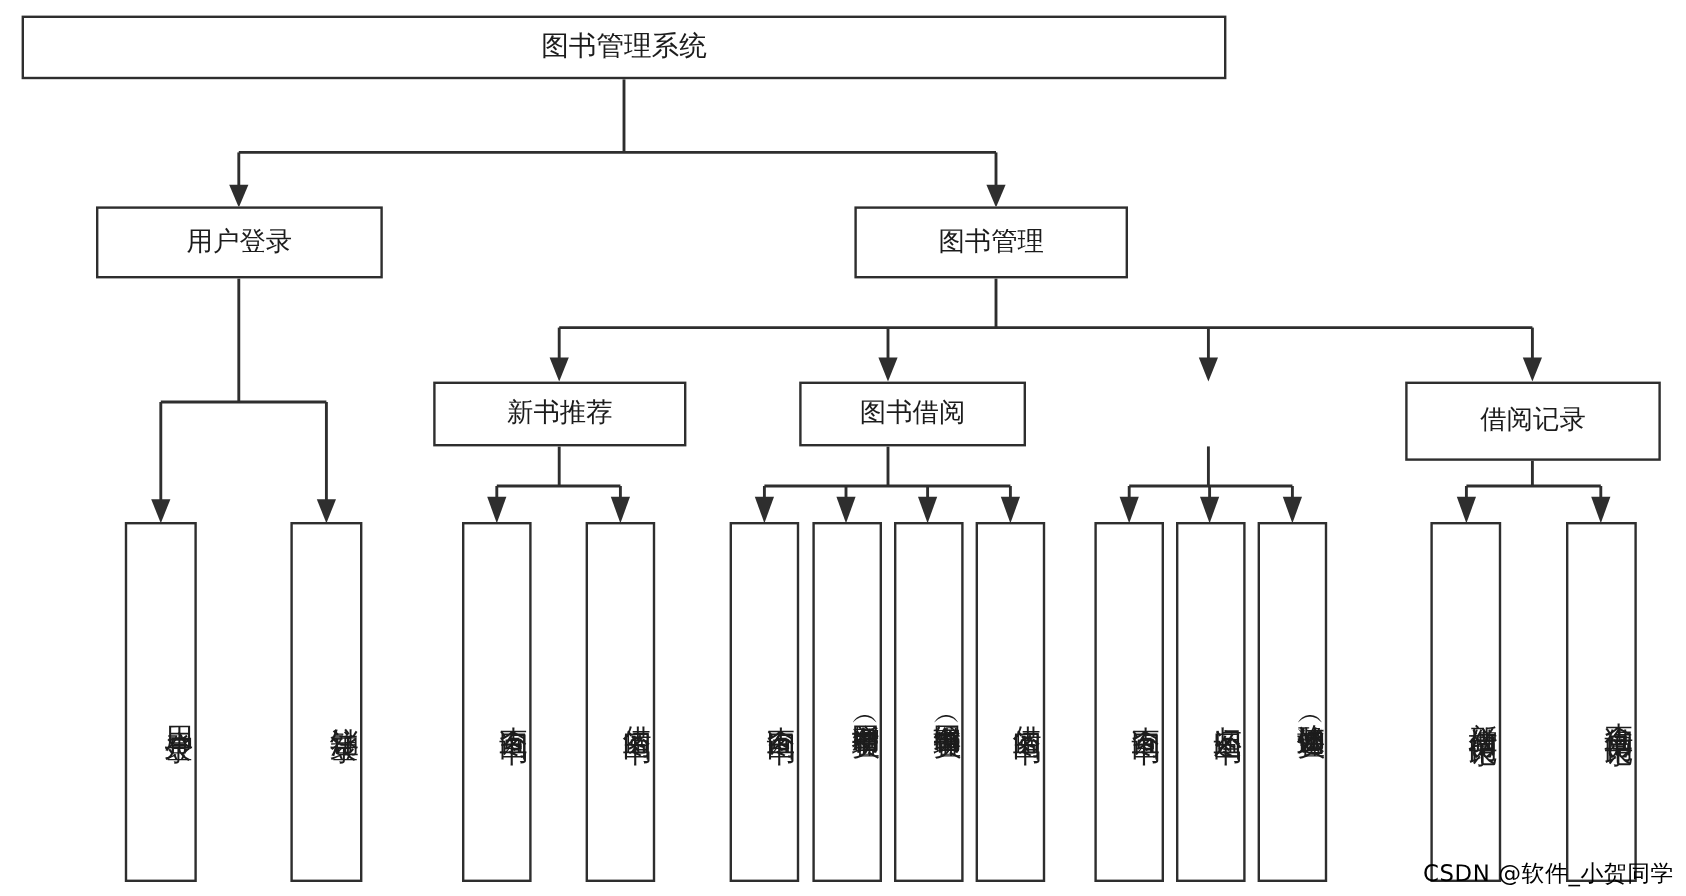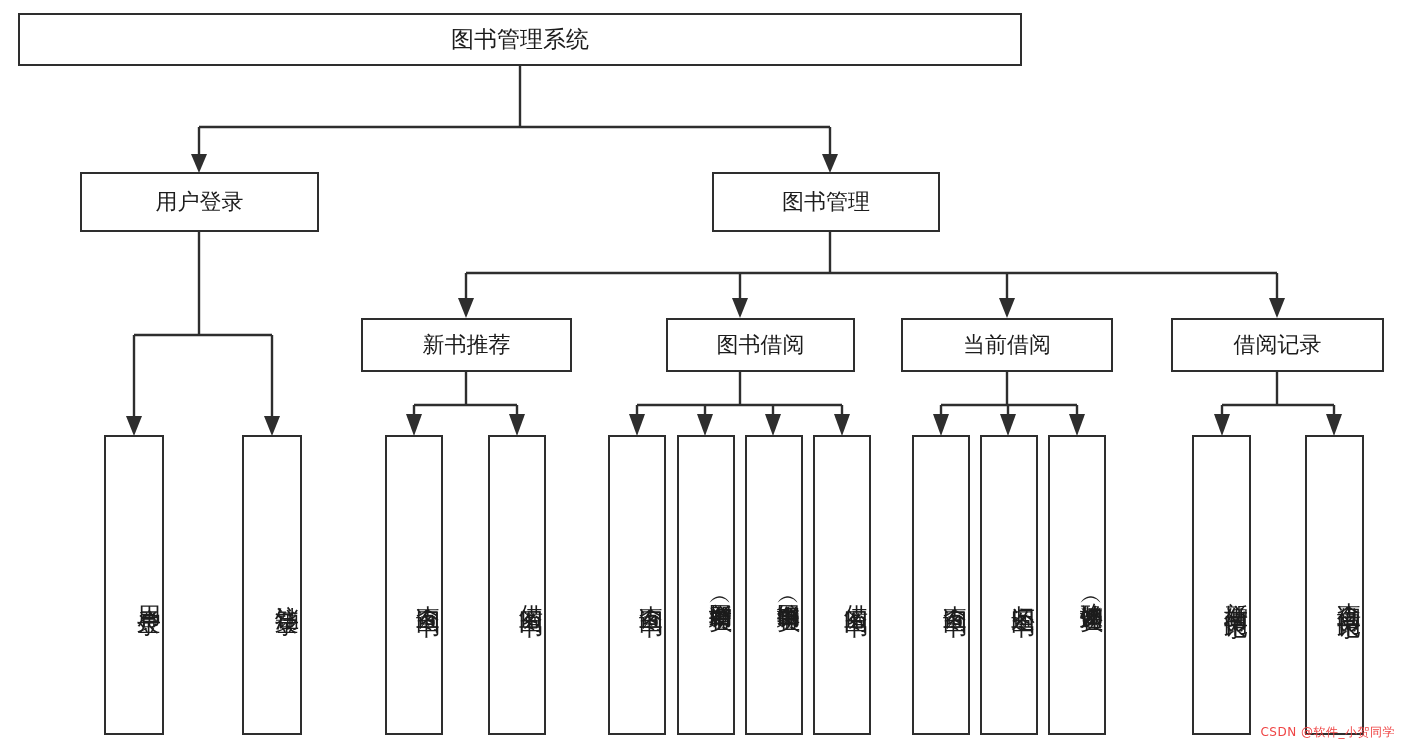--- a/index.html
+++ b/index.html
@@ -68,22 +68,22 @@
     stroke-width: 2.4;
     fill: none;
   }
   #connectors polygon {
     fill: #2e2e2e;
   }
   .watermark {
     position: absolute;
     right: 10px;
     bottom: 6px;
-    font-size: 12px;
-    color: #ef4444;
+    font-size: 19px;
+    color: #000000;
     white-space: nowrap;
     letter-spacing: 0.5px;
   }
 </style>
 </head>
 <body>
 
 <div id="diagram-root">
 
   <svg id="connectors" viewBox="0 0 1405 747">
@@ -164,25 +164,22 @@
   </div>
 
   <div class="node branch" style="left:361px; top:318px; width:211px; height:54px;text-align:right;">
     <span class="node-label">新书推荐</span>
   </div>
 
   <div class="node branch" style="left:633px; top:318px; width:189px; height:54px;margin-left:33px;">
     <span class="node-label">图书借阅</span>
   </div>
 
-  <div class="node branch" style="left:901px; top:318px; width:212px; height:54px;">
-    <span class="node-label">当前借阅</span>
-  </div>
-
-  <div class="node branch" style="left:1171px; top:318px; width:213px; height:54px;">
+
+  <div class="node branch" style="left:1171px; top:318px; width:213px; height:66px;">
     <span class="node-label">借阅记录</span>
   </div>
 
   <div class="node leaf" style="left:104px; top:435px; width:60px; height:300px;">
     <span class="node-label">用户登录</span>
   </div>
 
   <div class="node leaf" style="left:242px; top:435px; width:60px; height:300px;">
     <span class="node-label">注销登录</span>
   </div>

